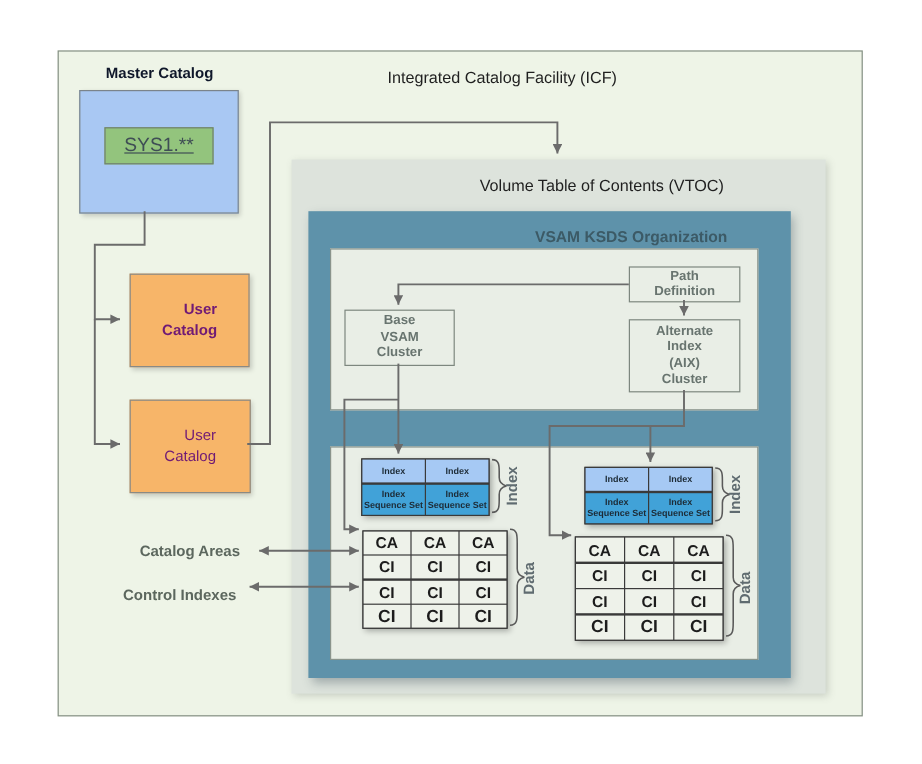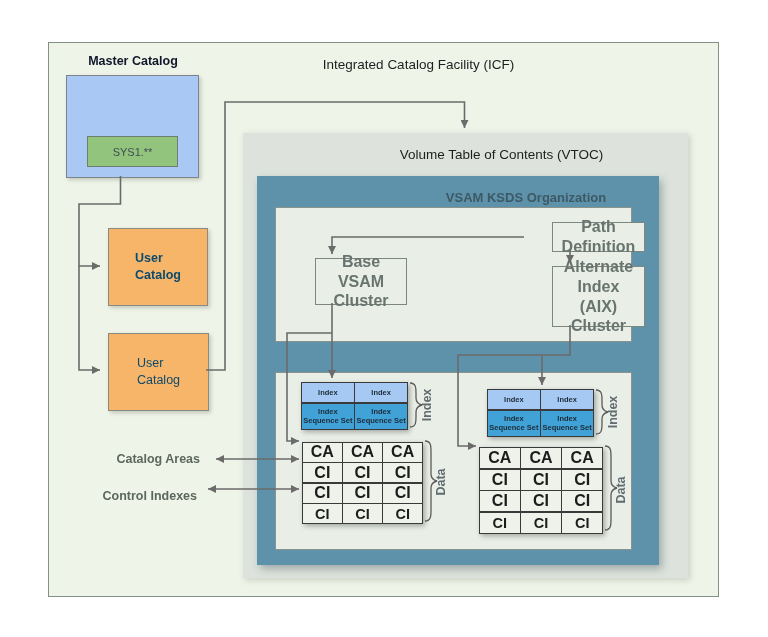--- a/index.html
+++ b/index.html
@@ -19,48 +19,48 @@
   
   .title{color:#1f1f1f;font-size:13.5px;text-align:center;padding-left:36px;}
   .icf-title{left:48px;top:57px;width:669px;}
   .vtoc-title{left:243px;top:147px;width:445px;}
   .ksds-title{left:257px;top:190px;width:466px;font-size:13px;font-weight:bold;color:#3c5a66;}
   
   .mc-label{left:68px;top:54px;width:130px;text-align:center;font-weight:bold;
             font-size:12.5px;color:#0f172a;}
   .mc-box{left:66px;top:75px;width:131px;height:101px;background:var(--c-master_box);
           border:1.5px solid #7b848b;box-shadow:2px 2px 4px rgba(0,0,0,.18);}
-  .sys-box{left:20px;top:60px;width:89px;height:29px;background:var(--c-sys_box);
+  .sys-box{left:20px;top:30px;width:89px;height:29px;background:var(--c-sys_box);
            border:1.5px solid #6f7f6f;display:flex;align-items:center;justify-content:center;
-           font-size:11px;color:#3f4e55;}
+           font-size:16px;color:#3f4e55;text-decoration:underline;}
   .uc-box{background:var(--c-user_box);border:1.5px solid #8a8a85;display:flex;align-items:center;
-          justify-content:center;text-align:left;font-size:12.5px;color:#0c4a6e;
+          justify-content:center;text-align:right;font-size:12.5px;color:#701a75;
           white-space:pre-line;box-shadow:2px 2px 4px rgba(0,0,0,.18);line-height:1.35;}
   .uc1{left:108px;top:228px;width:98px;height:76px;font-weight:bold;}
   .uc2{left:108px;top:333px;width:99px;height:76px;}
   
   .cbox{background:var(--c-panel_bg);border:1px solid #7d877f;display:flex;align-items:center;
-        justify-content:center;text-align:center;font-size:16px;font-weight:bold;color:#68746f;
-        white-space:pre-line;line-height:1.22;margin-left:28px;}
+        justify-content:center;text-align:center;font-size:11px;font-weight:bold;color:#68746f;
+        white-space:pre-line;line-height:1.22;}
   .path-box{left:524px;top:222px;width:91px;height:28px;}
   .base-box{left:287px;top:258px;width:90px;height:45px;}
   .aix-box{left:524px;top:266px;width:91px;height:59px;}
   
   .grid{display:grid;background:#3a3a3a;gap:1.5px;border:1.5px solid #3a3a3a;
         box-shadow:2px 2px 5px rgba(0,0,0,.3);}
   .grid .cell{display:flex;align-items:center;justify-content:center;text-align:center;
               white-space:pre-line;}
   .index-grid{grid-template-columns:1fr 1fr;grid-template-rows:19px 1fr;}
   .index-grid .cell{font-size:7.5px;font-weight:bold;color:#1d2b36;line-height:1.3;}
   .index-grid .row0{background:var(--c-index_light);}
   .index-grid .row1{background:var(--c-index_dark);}
   .index-L{left:301px;top:382px;width:105px;height:46px;}
   .index-R{left:487px;top:389px;width:105px;height:46px;}
   .data-grid{grid-template-columns:1fr 1fr 1fr;grid-auto-rows:1fr;}
-  .data-grid .cell{background:#eef2ea;font-weight:bold;font-size:16px;color:#1c1c1c;}
+  .data-grid .cell{background:#eef2ea;font-weight:bold;font-size:13px;color:#1c1c1c;}
   .data-grid .row3{font-size:14.5px;}
   .data-L{left:302px;top:442px;width:119px;height:80px;}
   .data-R{left:479px;top:447px;width:122px;height:85px;}
   
   .brace{position:absolute;}
   .vlabel{width:60px;height:14px;display:flex;align-items:center;justify-content:center;
           font-weight:bold;font-size:12.5px;color:#5f6b70;transform:rotate(-90deg);
           white-space:nowrap;}
   
   .side-label{font-weight:bold;font-size:12.5px;color:#5c675e;text-align:right;}

